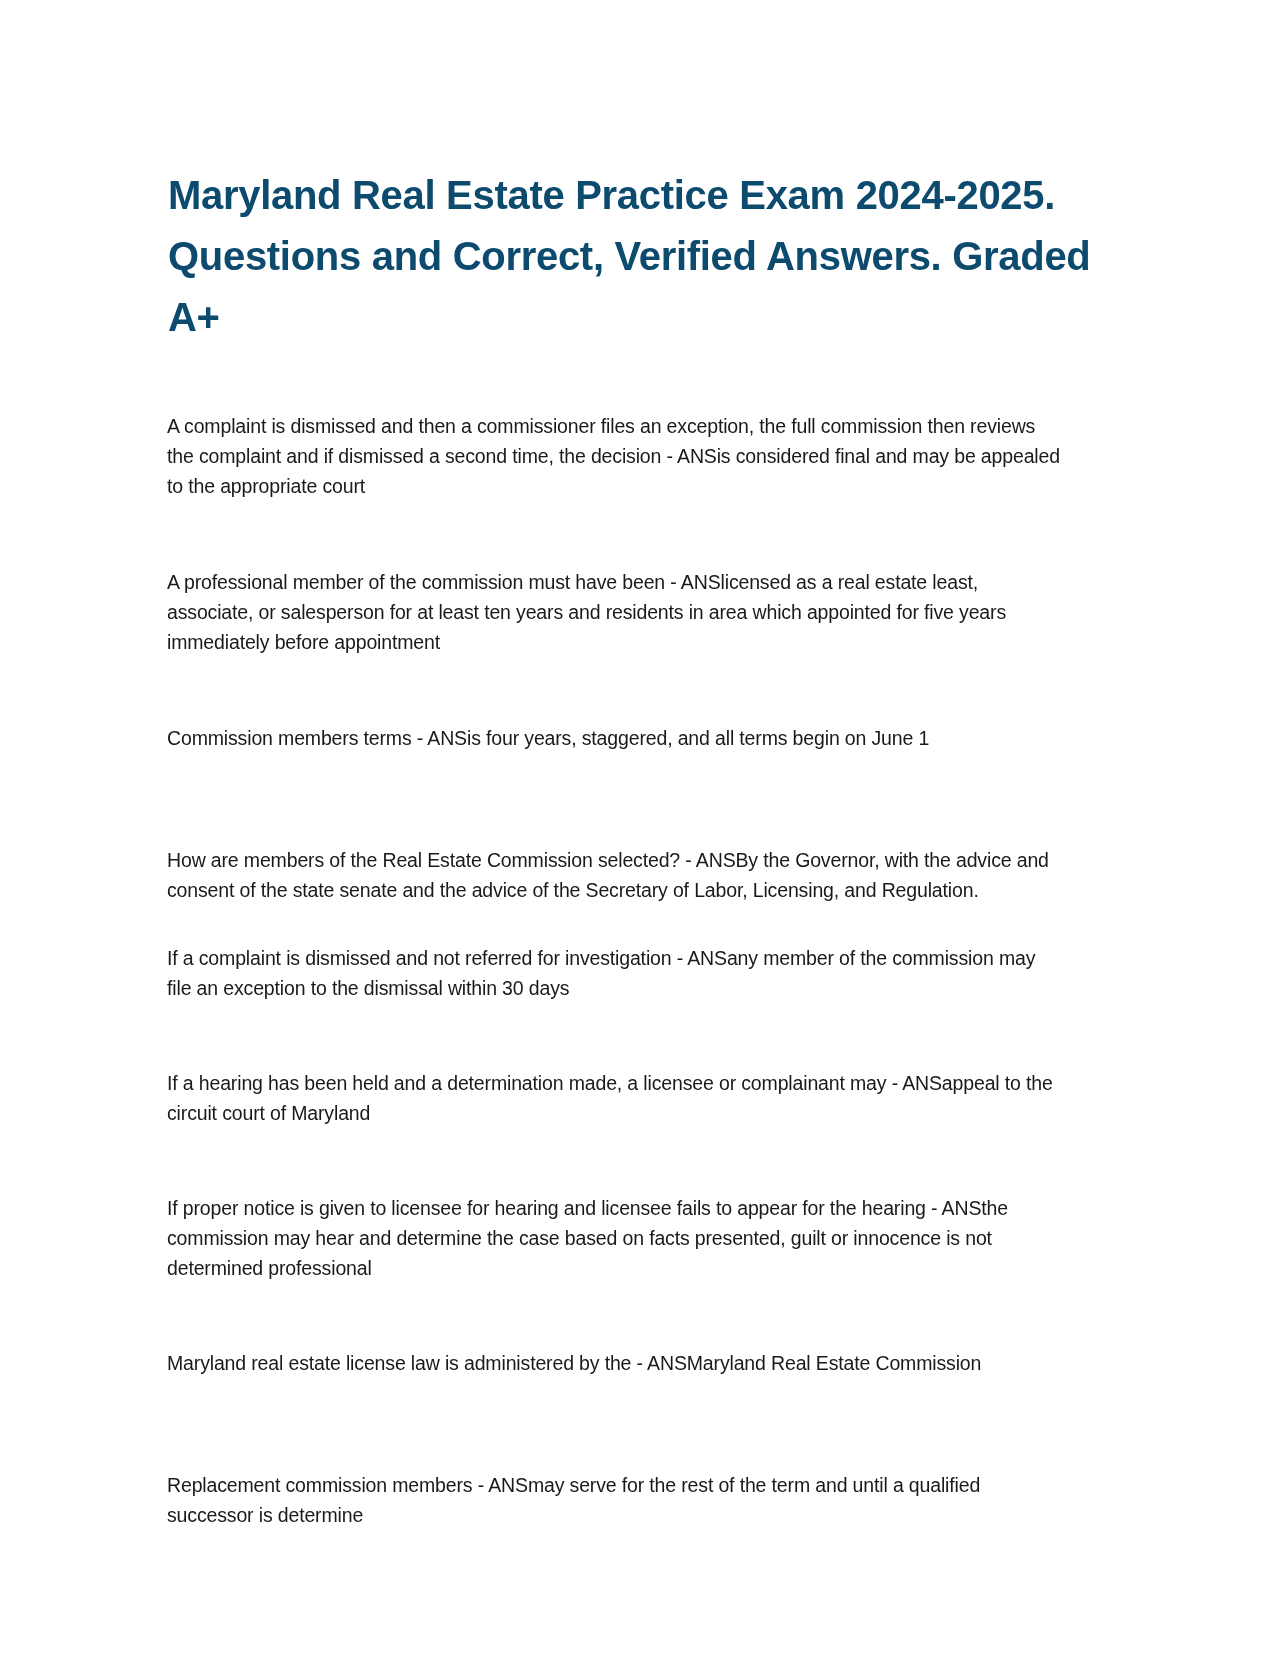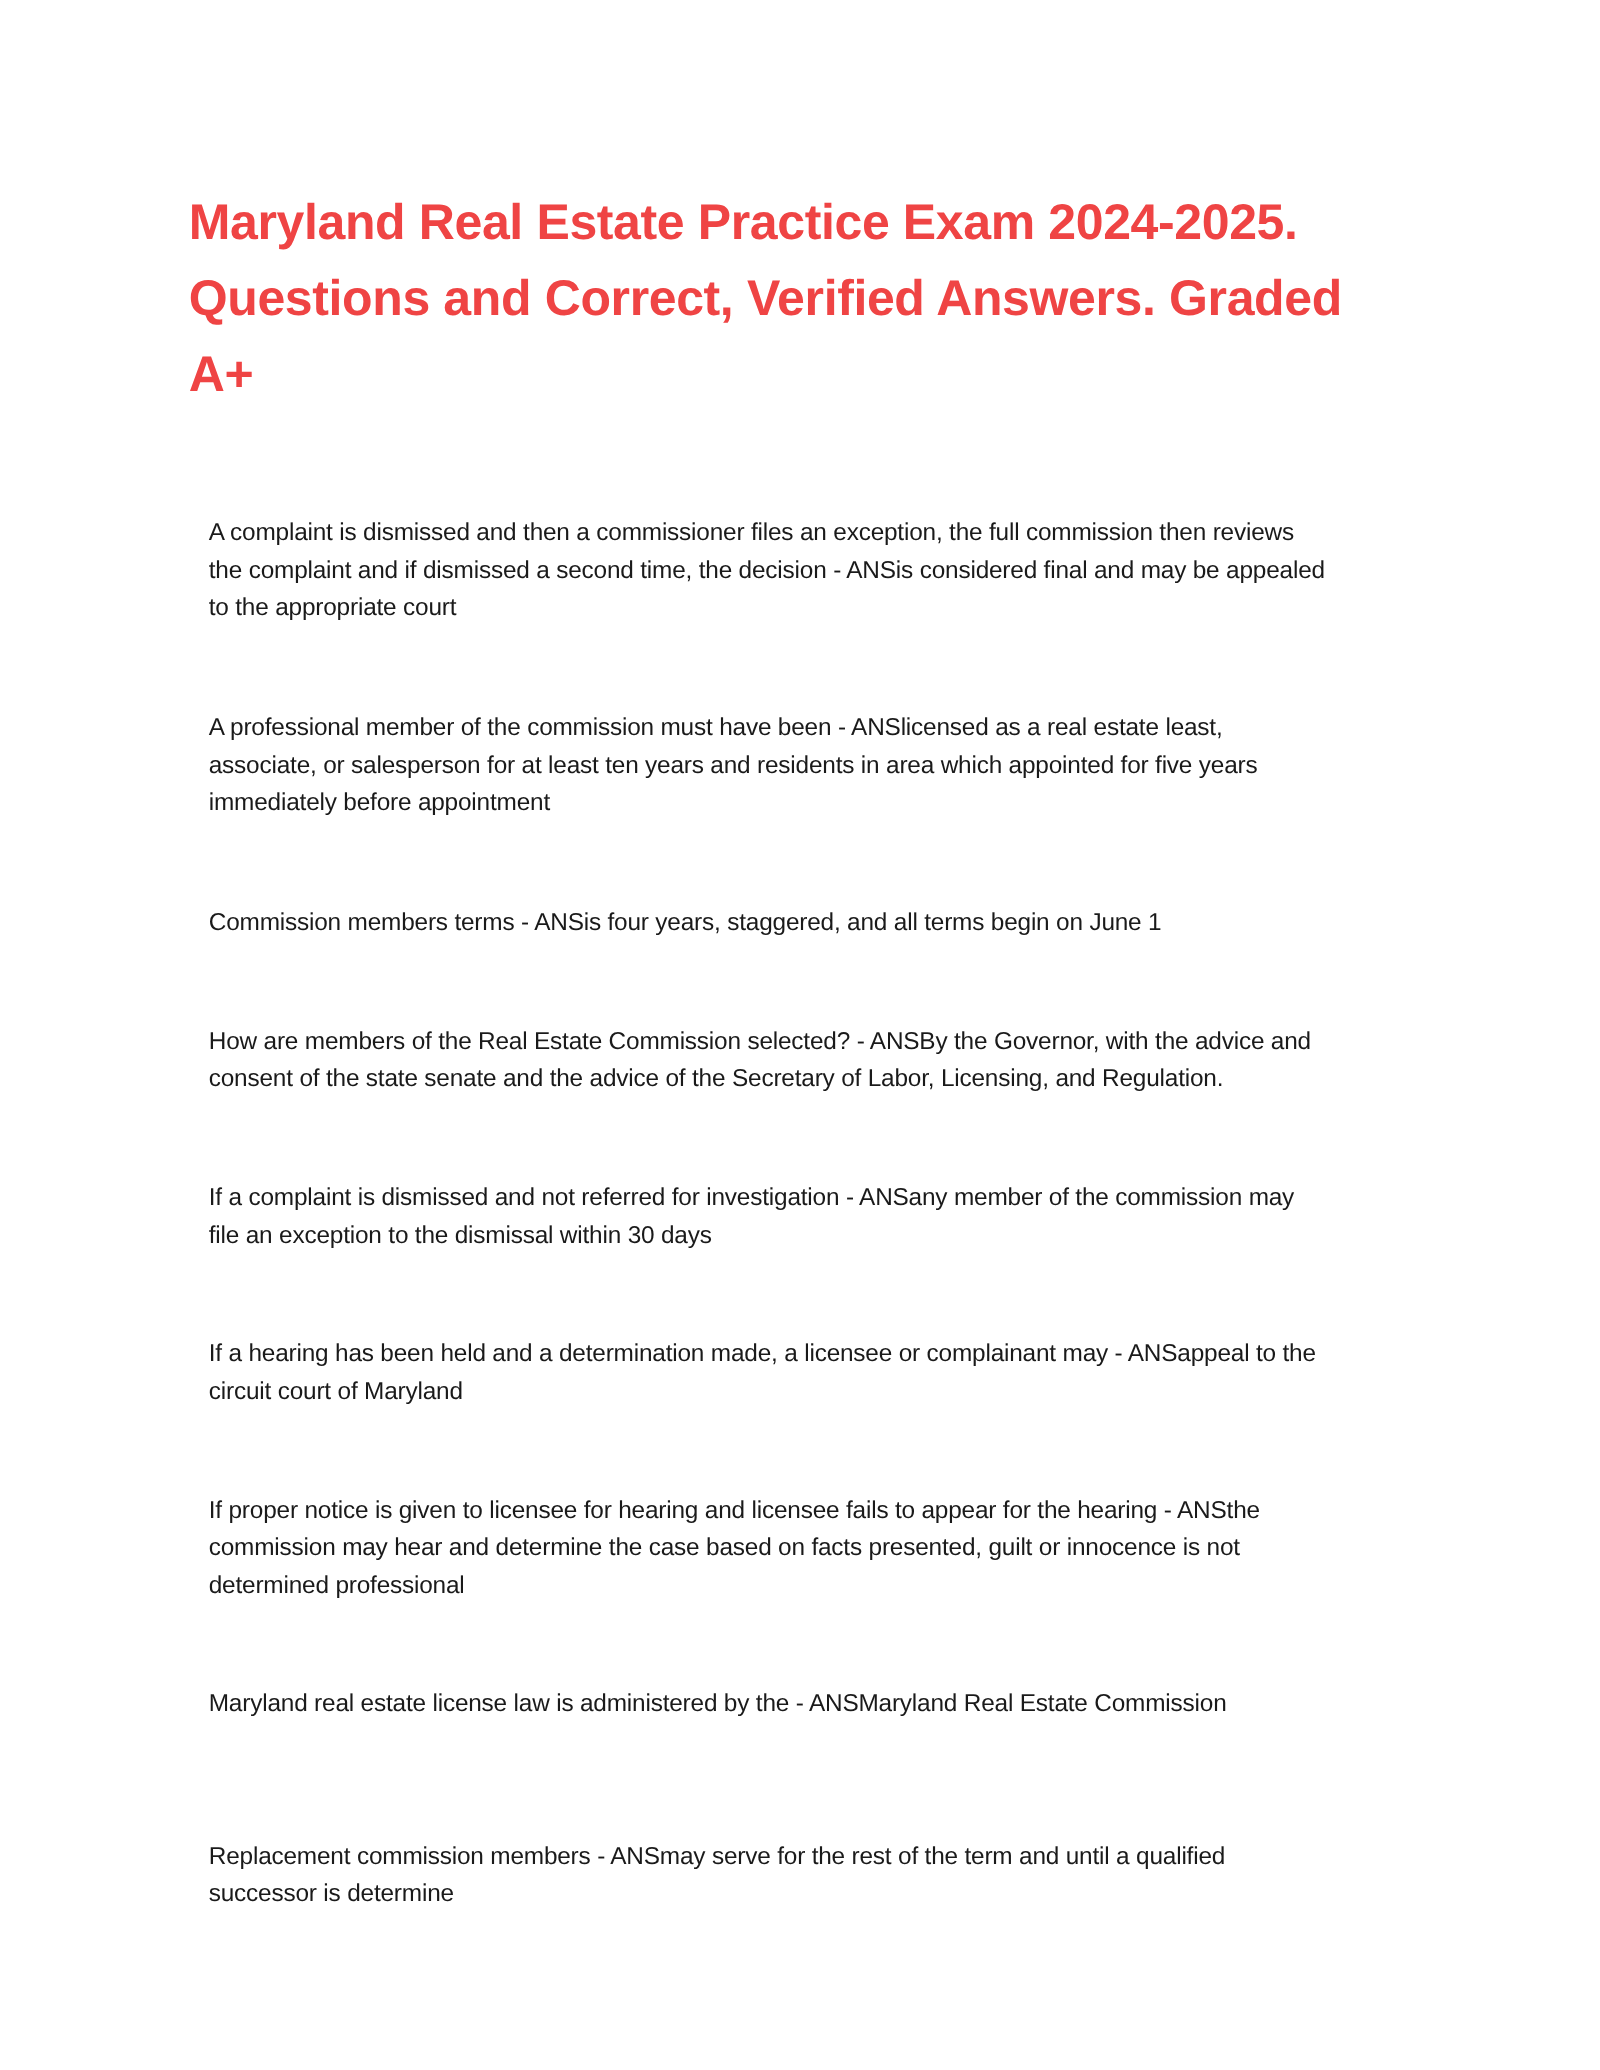--- a/index.html
+++ b/index.html
@@ -18,26 +18,26 @@
       position: absolute;
       left: 151px;
       top: 0;
       width: 985px;
     }
     .doc-title {
       position: absolute;
       top: 148px;
       left: 0;
       width: 985px;
-      margin: 0;
+      margin: 17px;
       font-family: "Liberation Sans", "DejaVu Sans", sans-serif;
       font-weight: bold;
       font-size: 40px;
       line-height: 61px;
-      color: #ef4444;
+      color: #0c4a6e;
       letter-spacing: -0.3px;
     }
     .qa-list {
       position: absolute;
       top: 0;
       left: 0;
       width: 985px;
     }
     .qa-item {
       position: absolute;
@@ -72,21 +72,21 @@
     <p class="qa-item" style="top:551px">
       <span>A professional member of the commission must have been - ANSlicensed as a real estate least,</span><br>
       <span>associate, or salesperson for at least ten years and residents in area which appointed for five years</span><br>
       <span>immediately before appointment</span>
     </p>
 
     <p class="qa-item" style="top:707px">
       <span>Commission members terms - ANSis four years, staggered, and all terms begin on June 1</span>
     </p>
 
-    <p class="qa-item" style="top:802px">
+    <p class="qa-item" style="top:829px">
       <span>How are members of the Real Estate Commission selected? - ANSBy the Governor, with the advice and</span><br>
       <span>consent of the state senate and the advice of the Secretary of Labor, Licensing, and Regulation.</span>
     </p>
 
     <p class="qa-item" style="top:927px">
       <span>If a complaint is dismissed and not referred for investigation - ANSany member of the commission may</span><br>
       <span>file an exception to the dismissal within 30 days</span>
     </p>
 
     <p class="qa-item" style="top:1052px">

